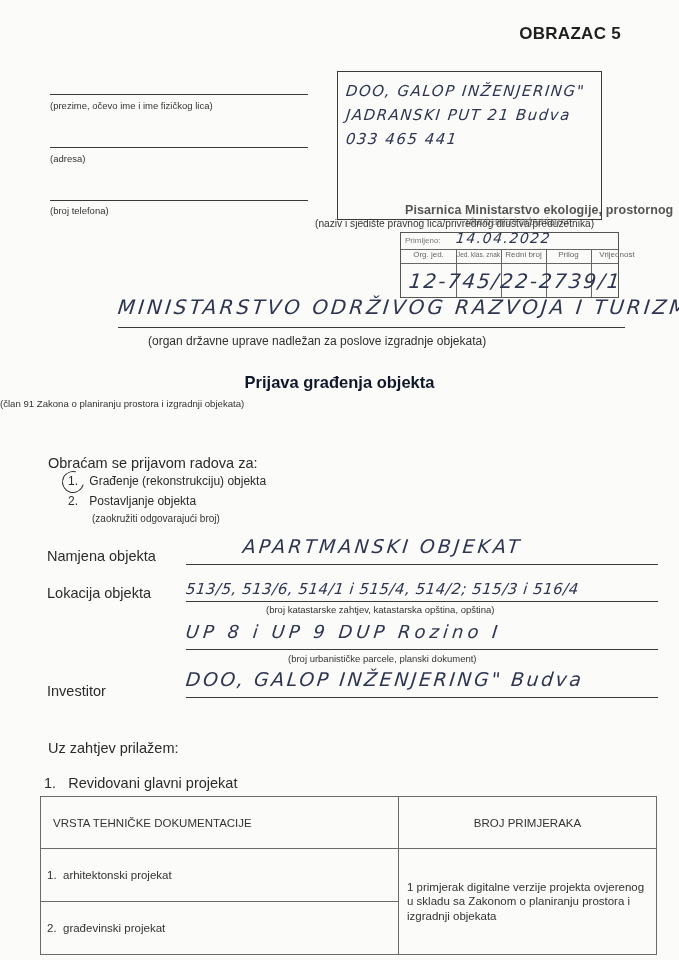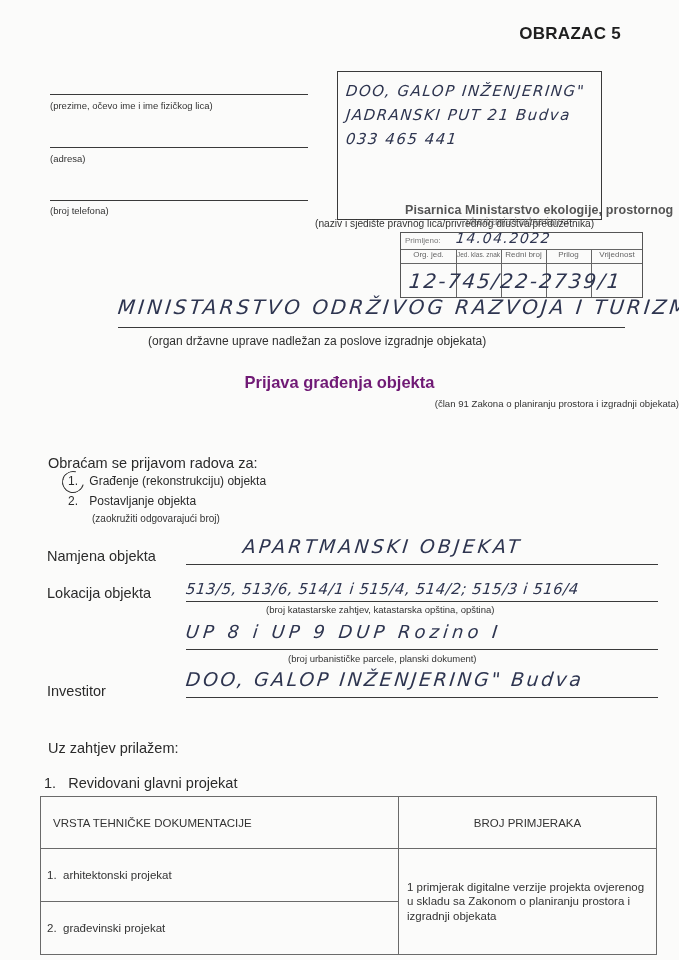--- a/index.html
+++ b/index.html
@@ -29,33 +29,33 @@
 
   
   #company-box { left:337px; top:71px; width:265px; height:149px; border:1.2px solid #3a3a3a; box-sizing:border-box; }
   #company-box .hw { position:absolute; font-size:15px; left:8px; }
 
   #stamp-line1 { left:405px; top:203px; font-size:12.5px; color:#555; font-weight:bold; letter-spacing:0.1px; white-space:nowrap; }
   #stamp-line2 { left:466px; top:215px; font-size:10.5px; color:#8a8a8a; white-space:nowrap; }
   #company-caption { left:315px; top:218px; font-size:10.2px; color:#333; white-space:nowrap; }
 
   
-  #stamp { left:400px; top:232px; width:243px; height:66px; border:1px solid #555; box-sizing:border-box; }
+  #stamp { left:400px; top:232px; width:219px; height:66px; border:1px solid #555; box-sizing:border-box; }
   #stamp .row1 { position:absolute; left:0; top:0; width:100%; height:16px; border-bottom:1px solid #666; }
   #stamp .row2 { position:absolute; left:0; top:16px; width:100%; height:14px; border-bottom:1px solid #666; }
   #stamp .vcol { position:absolute; top:16px; bottom:0; width:1px; background:#666; }
   #stamp .small { position:absolute; font-size:7.5px; color:#777; white-space:nowrap; }
   #stamp .hdr { position:absolute; top:1px; font-size:8px; color:#666; text-align:center; white-space:nowrap; }
 
   #ministry-hw { left:118px; top:295px; font-size:20px; letter-spacing:3px; }
   #ministry-line { left:118px; top:327px; width:507px; }
   #ministry-caption { left:148px; top:334px; font-size:12px; color:#2f2f2f; white-space:nowrap; }
 
-  #doc-title { left:0; width:679px; text-align:center; top:373px; font-size:16.5px; font-weight:bold; color:#701a75; }
-  #doc-subtitle { left:0; width:679px; text-align:right; top:398px; font-size:9.6px; color:#333; }
+  #doc-title { left:0; width:679px; text-align:center; top:373px; font-size:16.5px; font-weight:bold; color:#0f172a; }
+  #doc-subtitle { left:0; width:679px; text-align:left; top:398px; font-size:9.6px; color:#333; }
 
   #intro { left:48px; top:455px; font-size:14.5px; }
   .opt { font-size:12px; white-space:nowrap; }
   #opt1-circle { left:62px; top:471px; width:20px; height:20px; border:1.3px solid #333; border-radius:50%; border-right-color:transparent; transform:rotate(-30deg); }
   #hint { left:92px; top:513px; font-size:10px; color:#333; }
 
   .field-label { left:47px; font-size:14.5px; }
   .field-line { left:186px; width:472px; }
 
   

